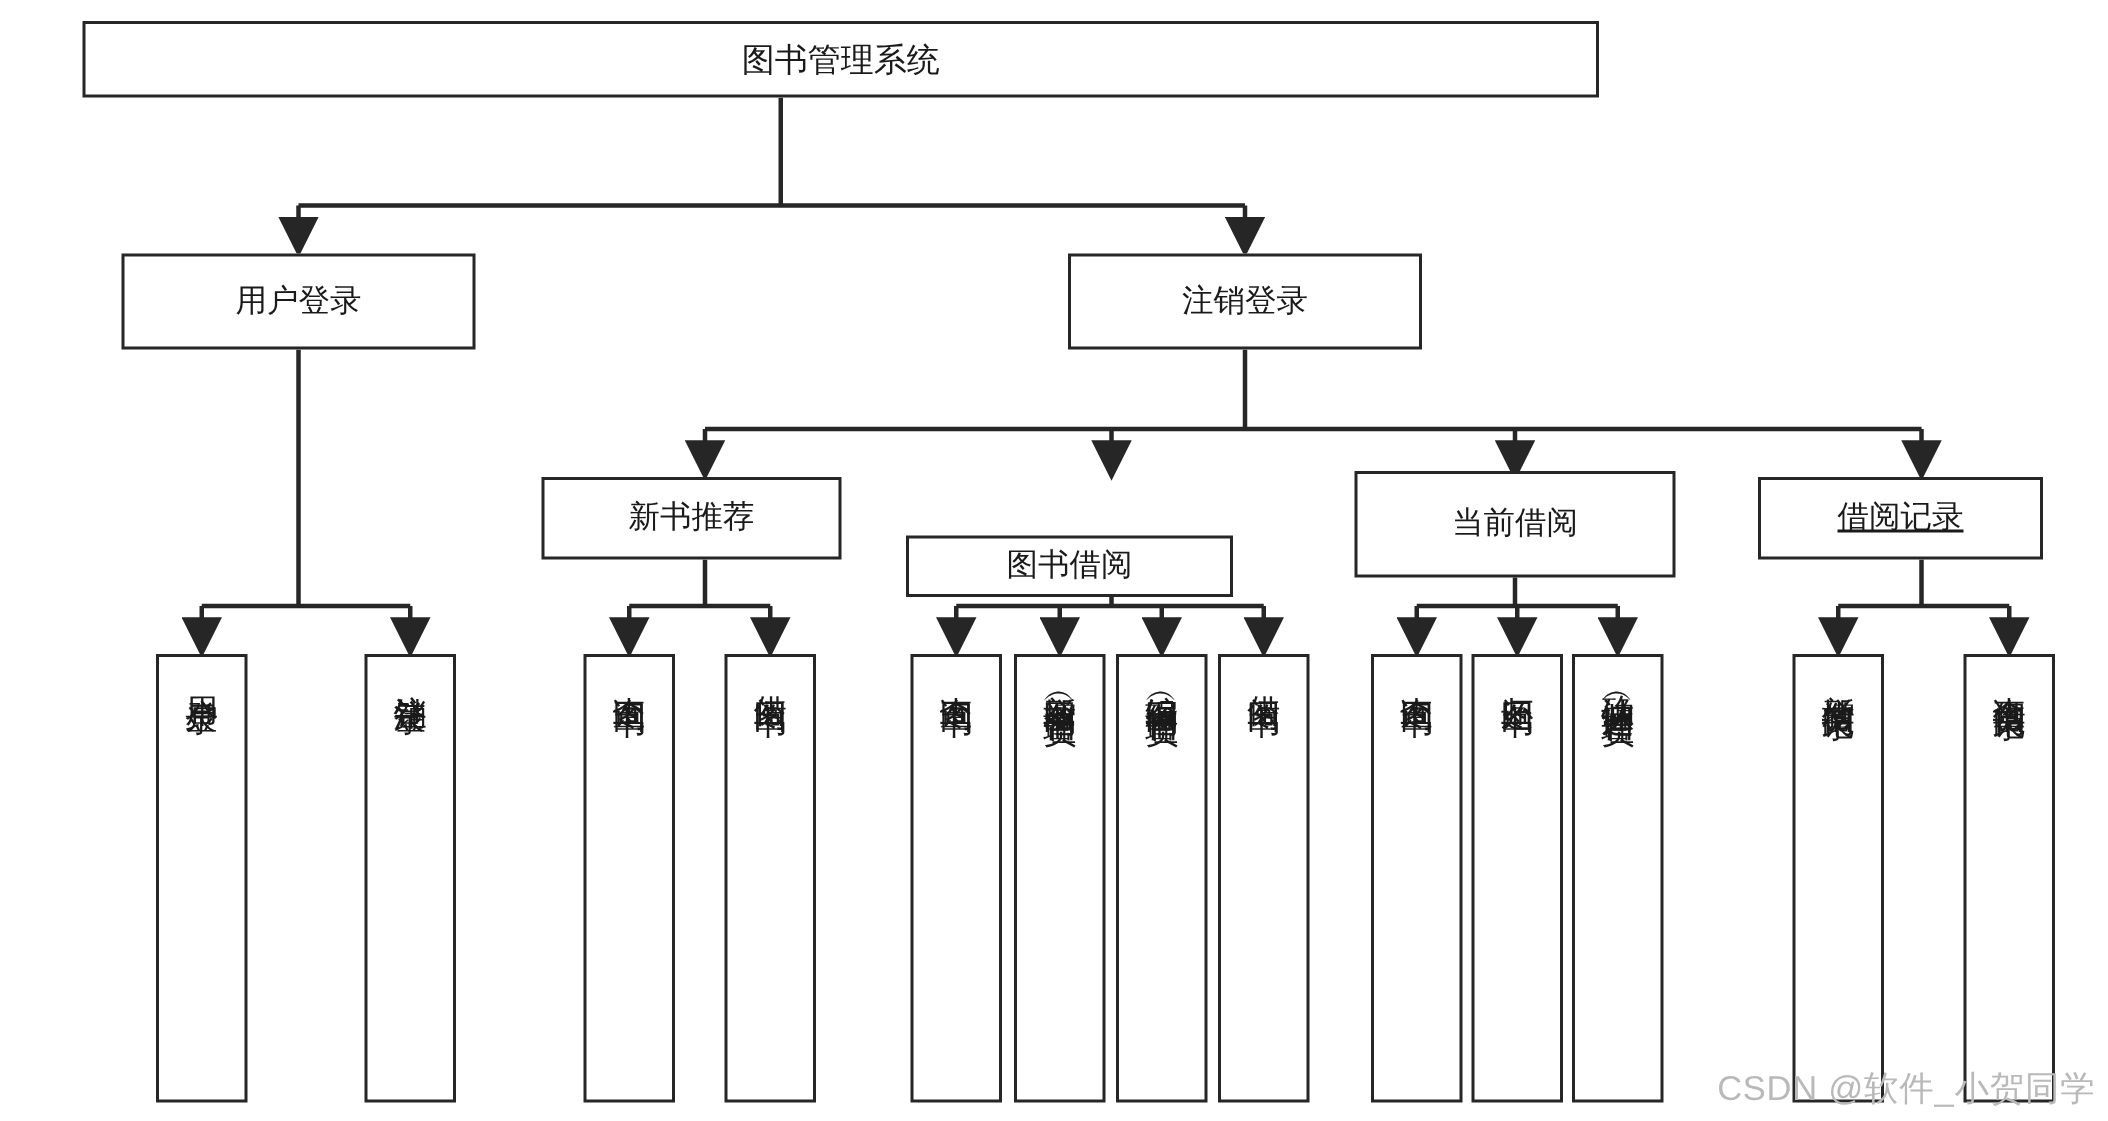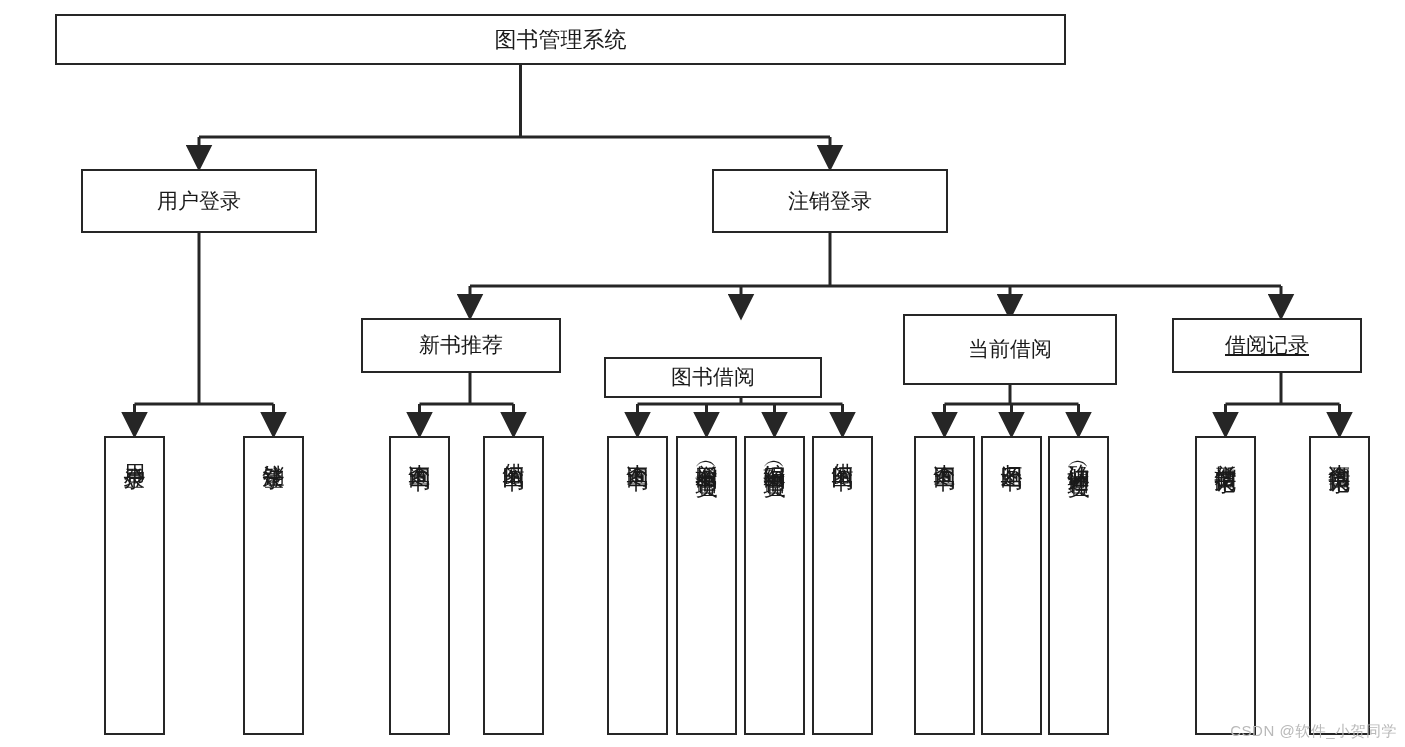--- a/index.html
+++ b/index.html
@@ -55,21 +55,21 @@
     text-orientation: upright;
     font-size: 22px;
     letter-spacing: 2px;
     line-height: 1;
     white-space: pre;
   }
   .watermark {
     position: absolute;
     right: 8px;
     bottom: 6px;
-    font-size: 15px;
+    font-size: 23px;
     color: #b9b9b9;
     letter-spacing: 0.5px;
     white-space: nowrap;
     font-family: "Liberation Sans", "DejaVu Sans", sans-serif;
   }
 </style>
 </head>
 <body>
 
 <div id="canvas">

